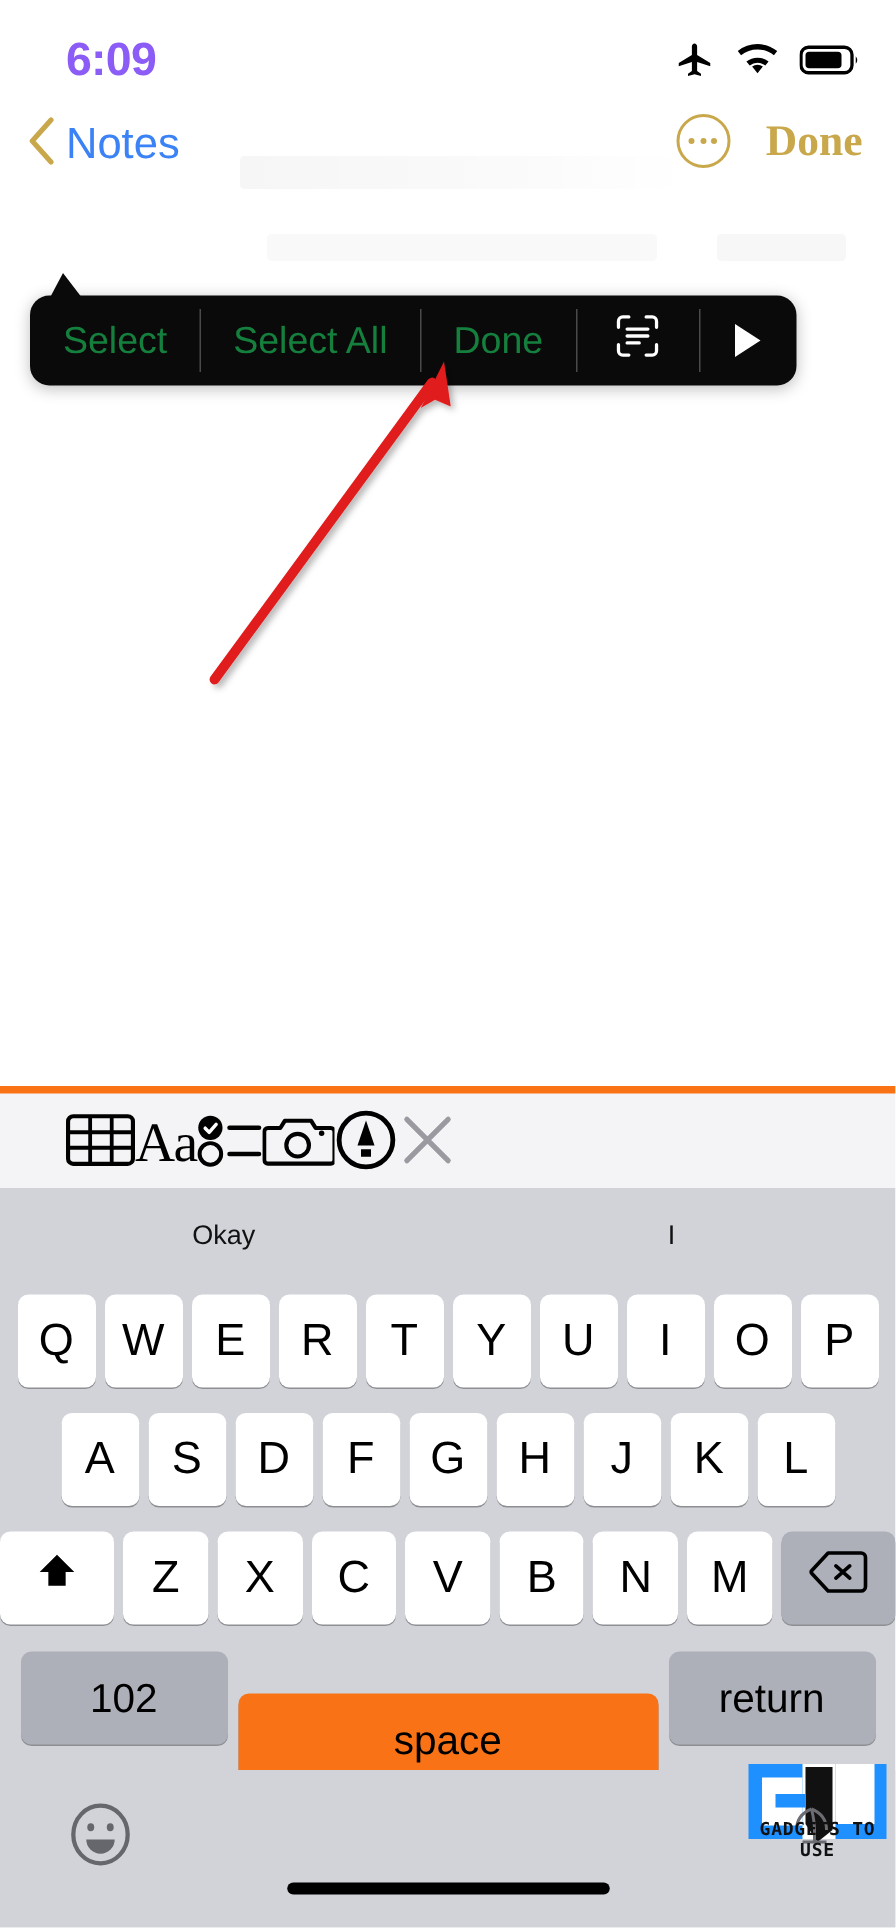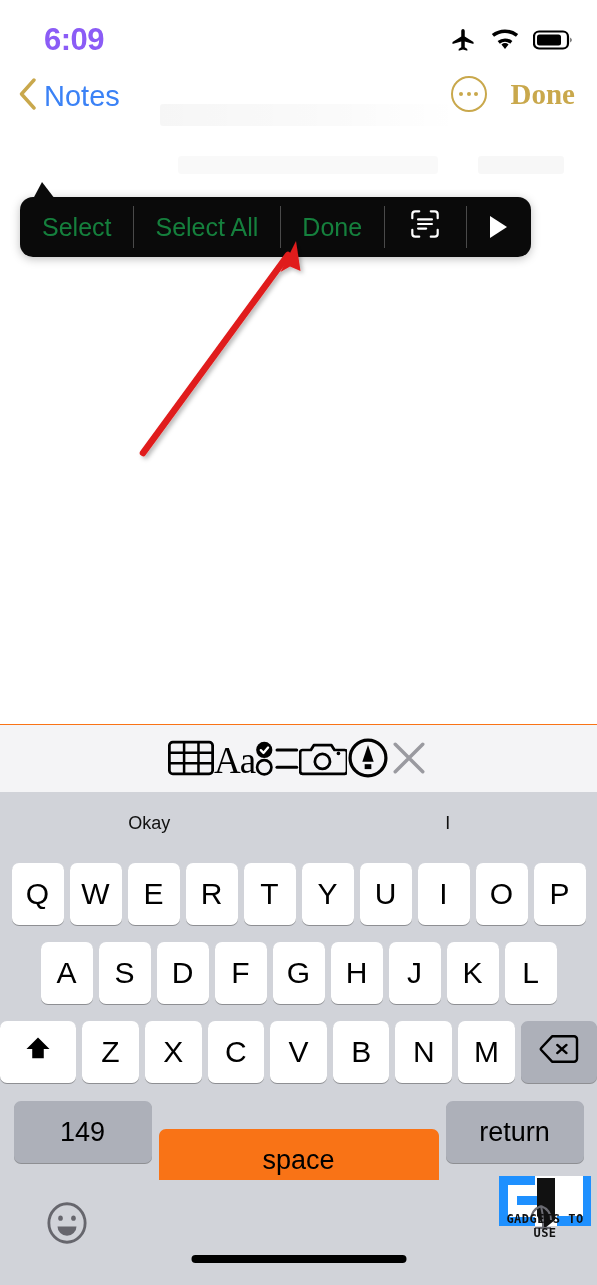--- a/index.html
+++ b/index.html
@@ -93,23 +93,23 @@
     border-left:17px solid #fff;
   }
 
   
   .annot { position:absolute; left:0; top:0; width:597px; height:1285px; pointer-events:none; z-index:12; }
 
   
   .fmtbar {
     position:absolute; top:724px; left:0; width:597px; height:71px;
     background:#F4F4F6;
-    display:flex; align-items:center; justify-content:center;
+    display:flex; align-items:center; justify-content:flex-start;
     padding:0 44px;
-    border-top:1px solid #f97316;
+    border-top:5px solid #f97316;
   }
   .fmtbar .tb { display:flex; align-items:center; justify-content:center; }
 
   
   .predbar {
     position:absolute; top:792px; left:0; width:597px; height:62px;
     background:#D1D3D9;
     display:flex; align-items:center;
   }
   .pred { flex:1; text-align:center; font-size:18px; color:#111; position:relative; }
@@ -335,21 +335,21 @@
         <span>
           <svg width="40" height="30" viewBox="0 0 34 26">
             <path d="M11 2h19a2.6 2.6 0 0 1 2.6 2.6v16.8A2.6 2.6 0 0 1 30 24H11L1.6 13.9a1.4 1.4 0 0 1 0-1.8z" fill="none" stroke="#000" stroke-width="2.1" stroke-linejoin="round"></path>
             <path d="M15.5 9.5l8 7M23.5 9.5l-8 7" stroke="#000" stroke-width="2.1" stroke-linecap="round"></path>
           </svg>
         </span>
       </div>
     </div>
 
     <div class="krow r4">
-      <div class="key num">149</div>
+      <div class="key num">102</div>
       <div class="key space">space</div>
       <div class="key ret">return</div>
     </div>
 
   </div>
 
   <div class="kbbottom"></div>
   <div class="emoji-key">
     <span>
       <svg width="46" height="46" viewBox="0 0 34 34">

